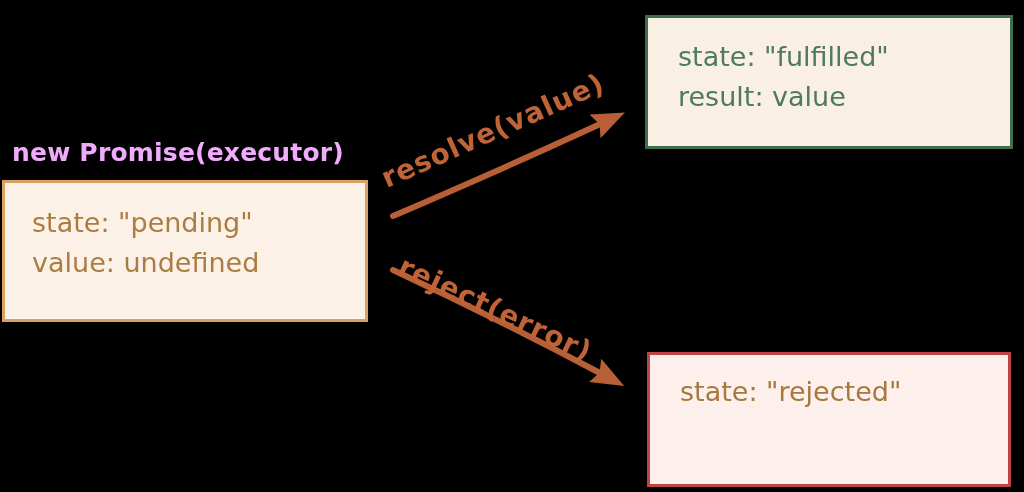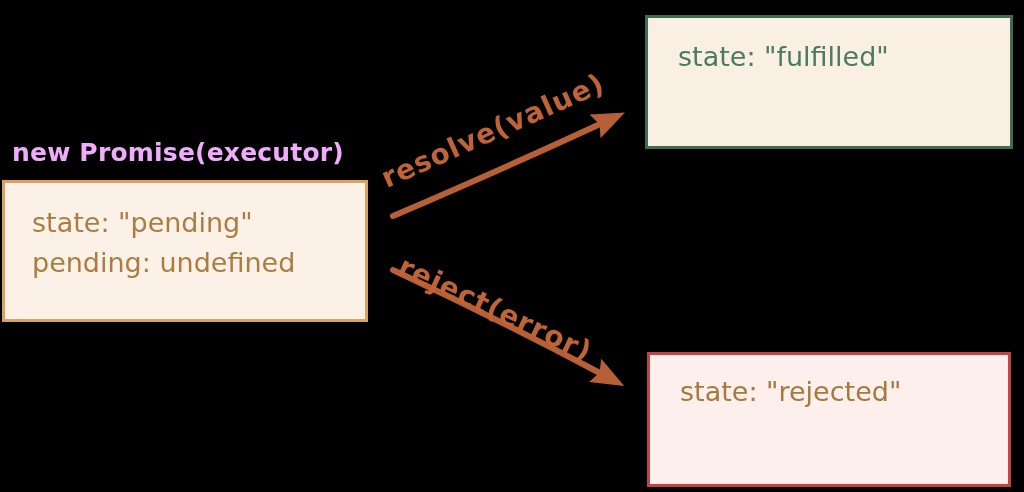--- a/index.html
+++ b/index.html
@@ -94,25 +94,26 @@
 </style>
 </head>
 <body>
 
 <div class="canvas">
 
   <div class="title">new Promise(executor)</div>
 
   <div class="state-box box-pending">
     <div>state: "pending"</div>
-    <div>pending: undefined</div>
+    <div>value: undefined</div>
   </div>
 
   <div class="state-box box-fulfilled">
     <div>state: "fulfilled"</div>
+    <div>result: value</div>
   </div>
 
   <div class="state-box box-rejected">
     <div>state: "rejected"</div>
   </div>
 
   <svg class="arrow-svg" viewBox="0 0 1024 492" xmlns="http://www.w3.org/2000/svg">
     <defs>
       <marker id="arrowhead" viewBox="0 0 10 8" refX="1" refY="4" markerWidth="5.5" markerHeight="4.6" orient="auto" markerUnits="strokeWidth">
         <path d="M0,0 L10,4 L0,8 L1.5,4 z" fill="#b75f36"></path>

